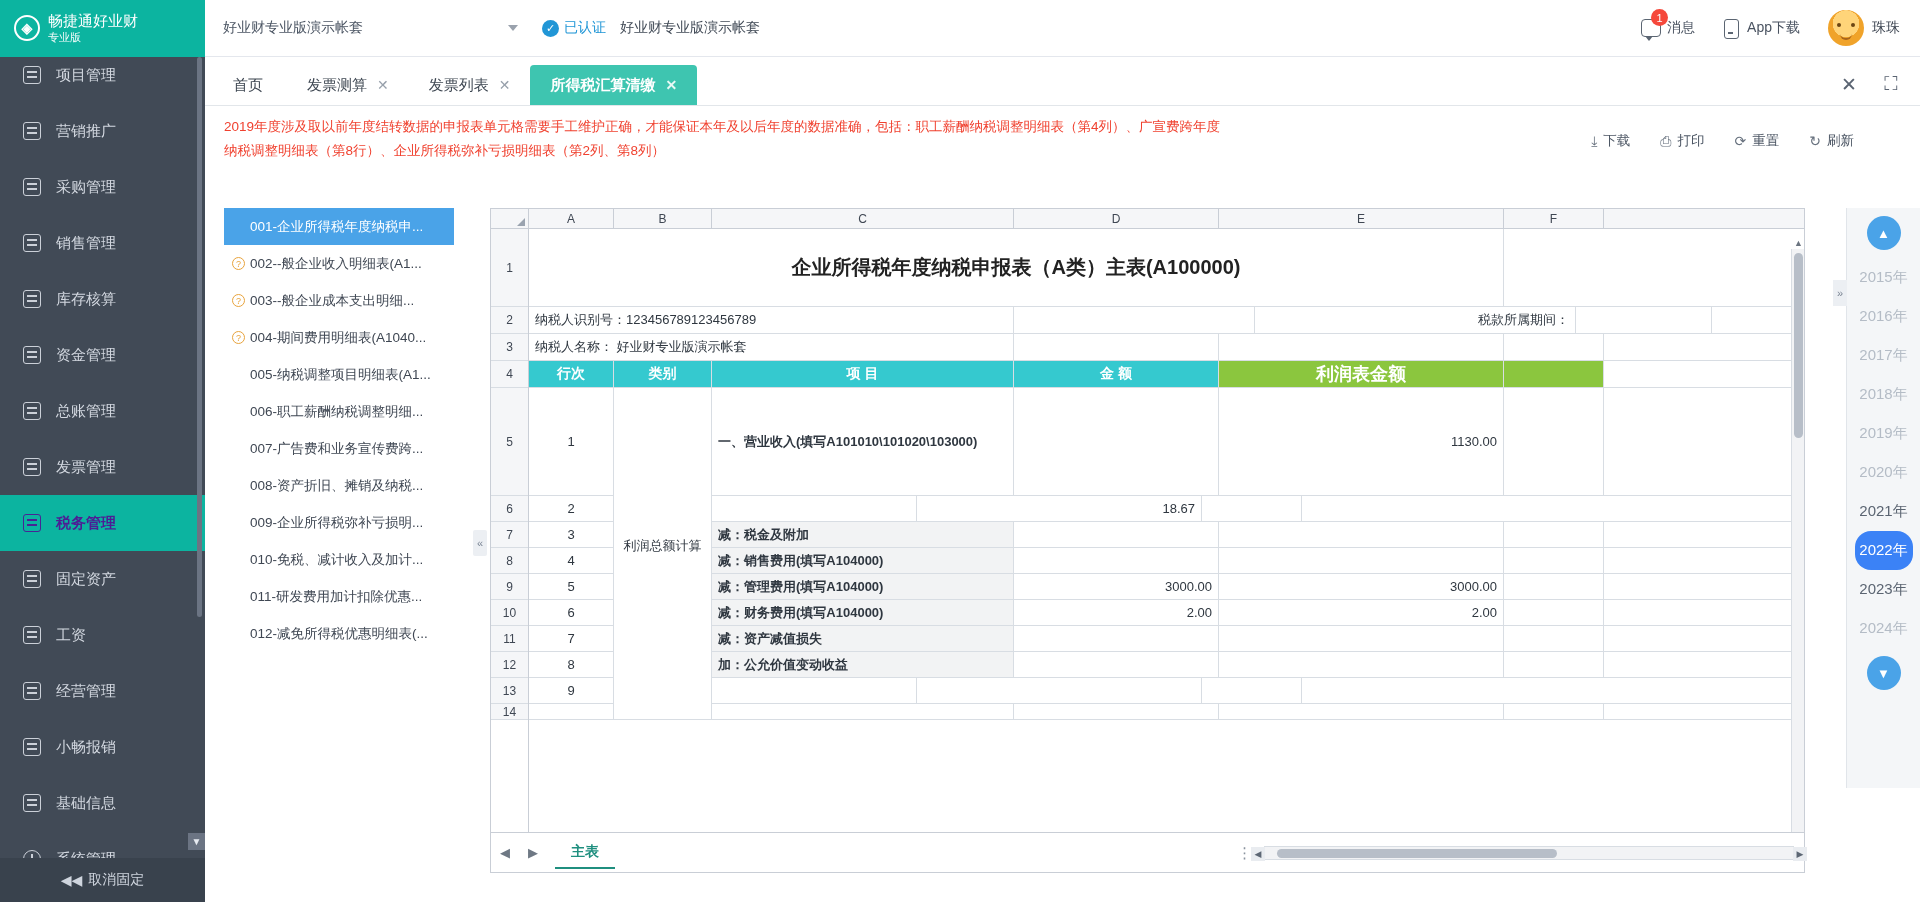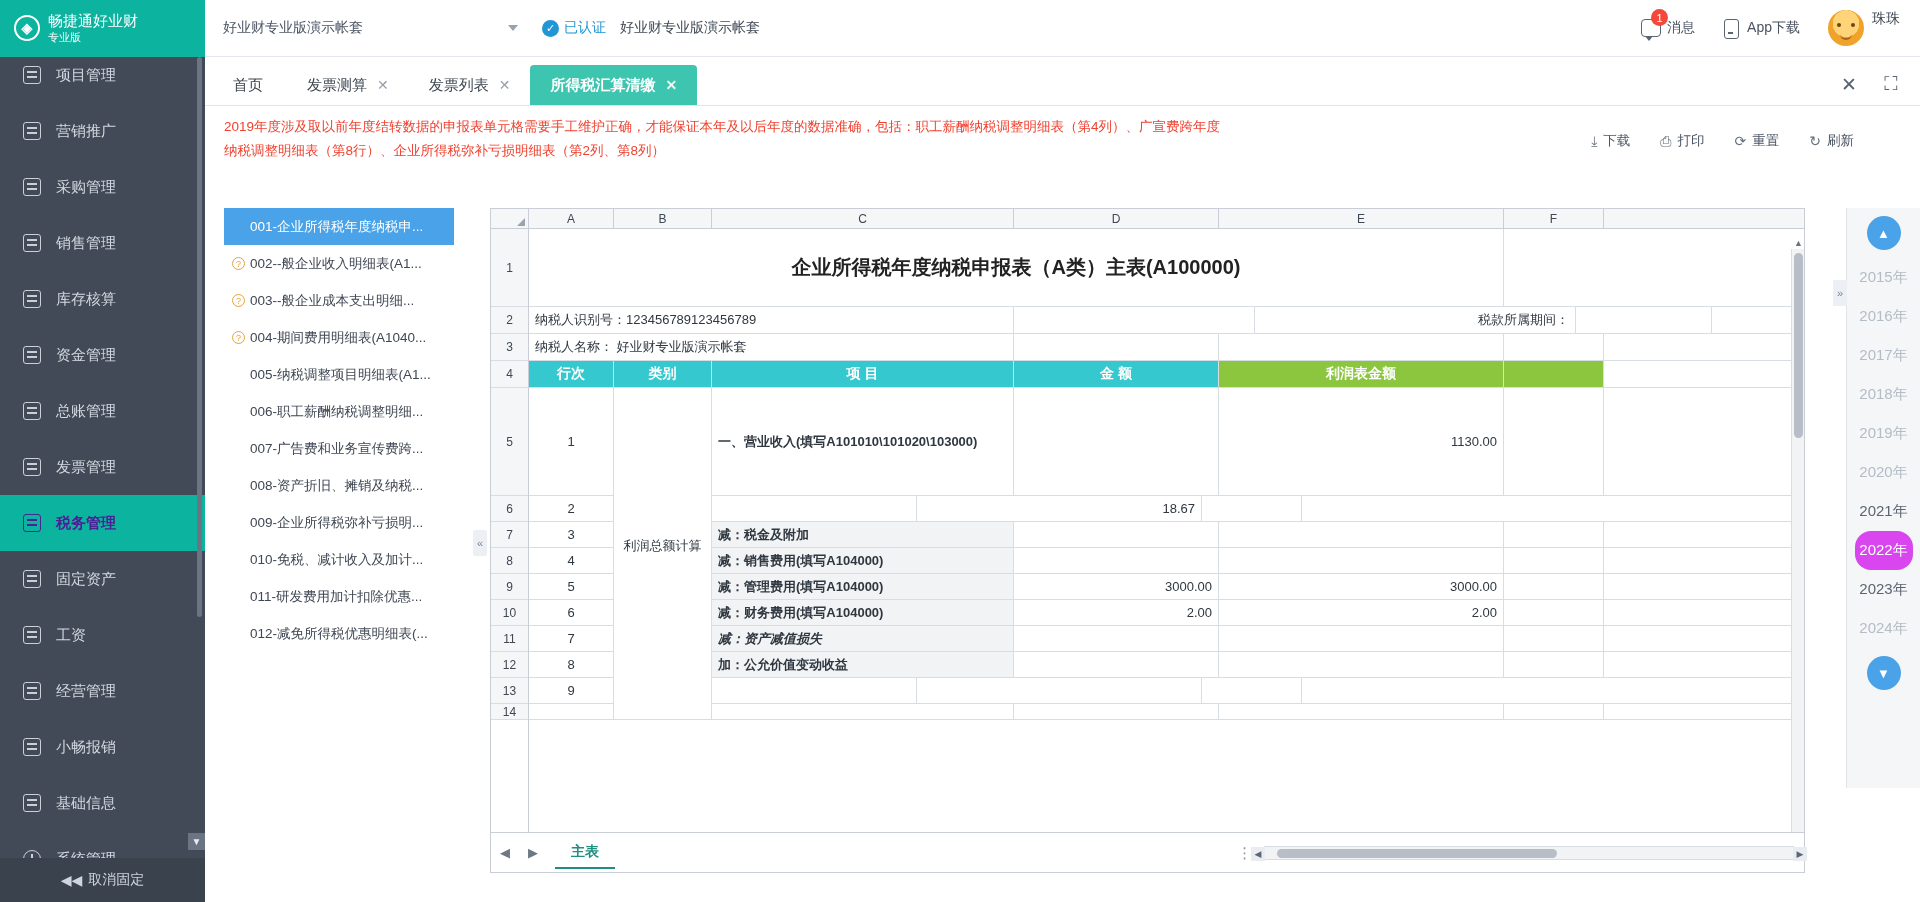--- a/index.html
+++ b/index.html
@@ -78,21 +78,21 @@
   .ic-app:after {
     content: ""; position: absolute; left: 7px; top: 13px; width: 5px; height: 2px;
     background: #5b6572;
   }
   .msg-badge {
     position: absolute; left: 10px; top: -10px;
     min-width: 17px; height: 17px; border-radius: 9px; background: #f5483b;
     color: #fff; font-size: 11px; display: flex; align-items: center;
     justify-content: center; padding: 0 4px;
   }
-  .avatar-wrap { display: flex; align-items: flex-start; margin-left: 28px; cursor: pointer; }
+  .avatar-wrap { display: flex; align-items: center; margin-left: 28px; cursor: pointer; }
   .avatar {
     width: 36px; height: 36px; border-radius: 50%;
     background: radial-gradient(circle at 50% 38%, #ffd479 0 46%, #f0a32a 47% 100%);
     margin-right: 8px; position: relative; overflow: hidden;
   }
   .avatar:before {
     content: ""; position: absolute; left: 9px; top: 13px; width: 4px; height: 4px;
     border-radius: 50%; background: #6b4513;
     box-shadow: 14px 0 0 #6b4513;
   }
@@ -247,21 +247,21 @@
     border-right: 1px solid #d8dde3; padding: 0 6px;
     display: flex; align-items: center; font-size: 13px; color: #2f3740;
     overflow: hidden; flex: none;
   }
   .cell.r { justify-content: flex-end; }
   .cell.c { justify-content: center; }
   .title-cell {
     font-size: 20px; font-weight: bold; color: #222; justify-content: center;
   }
   .hdr-cyan { background: #35c9cf; color: #fff; font-weight: bold; justify-content: center; font-size: 14px; }
-  .hdr-green { background: #8bc63e; color: #fff; font-weight: bold; justify-content: center; font-size: 14px; }
+  .hdr-green { background: #8bc63e; color: #fff; font-weight: bold; justify-content: center; font-size: 18px; }
   .shade { background: #f2f3f4; }
   .bold { font-weight: bold; }
 
   .vscroll {
     position: absolute; right: 0; top: 20px; width: 13px; height: 623px;
     background: #f2f3f5; border-left: 1px solid #d8dde3;
   }
   .vscroll .thumb {
     position: absolute; left: 2px; top: 4px; width: 9px; height: 185px;
     background: #b7bec8; border-radius: 5px;
@@ -310,21 +310,21 @@
   .yr-btn {
     width: 34px; height: 34px; border-radius: 50%; background: #4aa3e8;
     color: #fff; display: flex; align-items: center; justify-content: center;
     margin: 8px 0; font-size: 13px; cursor: pointer;
   }
   .yr {
     width: 100%; height: 39px; display: flex; align-items: center;
     justify-content: center; font-size: 15px; color: #5b6572; cursor: pointer;
   }
   .yr.dim { color: #b4bcc6; }
-  .yr.sel { background: #d946ef; color: #fff; border-radius: 16px; width: 58px; text-align: center; }
+  .yr.sel { background: #3b82f6; color: #fff; border-radius: 16px; width: 58px; text-align: center; }
   .rail-collapse {
     position: absolute; left: -14px; top: 72px; width: 14px; height: 26px;
     background: #eceff3; color: #7b8594; font-size: 11px;
     display: flex; align-items: center; justify-content: center; cursor: pointer;
   }
 </style>
 </head>
 <body>
 
 <div class="app">
@@ -628,21 +628,21 @@
             <div class="cell c" style="width: 85px;">6</div>
             <div class="cell" style="width: 98px;"></div>
             <div class="cell bold shade" style="width: 302px;">减：财务费用(填写A104000)</div>
             <div class="cell r" style="width: 205px;">2.00</div>
             <div class="cell r" style="width: 285px;">2.00</div>
             <div class="cell" style="width: 100px;"></div>
           </div>
           <div class="grow" style="height: 26px;">
             <div class="cell c" style="width: 85px;">7</div>
             <div class="cell" style="width: 98px;"></div>
-            <div class="cell bold shade" style="width: 302px; font-style: italic;">减：资产减值损失</div>
+            <div class="cell bold shade" style="width: 302px;">减：资产减值损失</div>
             <div class="cell r" style="width: 205px;"></div>
             <div class="cell r" style="width: 285px;"></div>
             <div class="cell" style="width: 100px;"></div>
           </div>
           <div class="grow" style="height: 26px;">
             <div class="cell c" style="width: 85px;">8</div>
             <div class="cell" style="width: 98px;"></div>
             <div class="cell bold shade" style="width: 302px;">加：公允价值变动收益</div>
             <div class="cell r" style="width: 205px;"></div>
             <div class="cell r" style="width: 285px;"></div>

